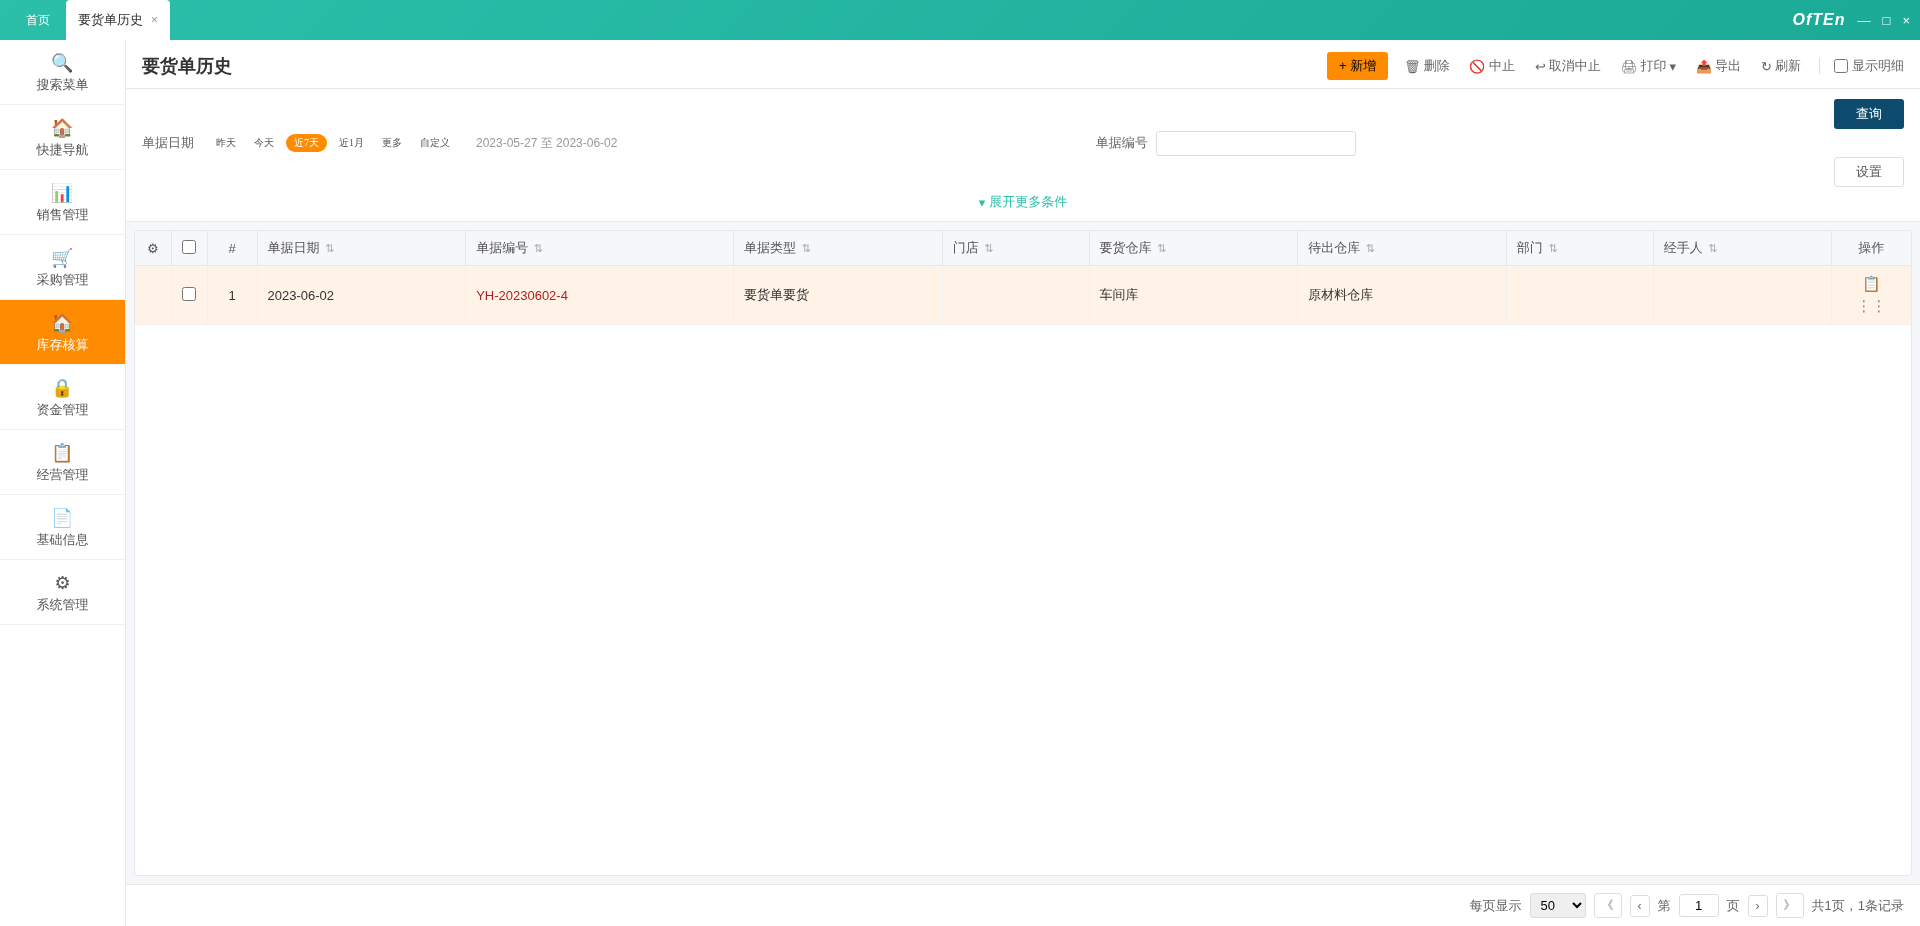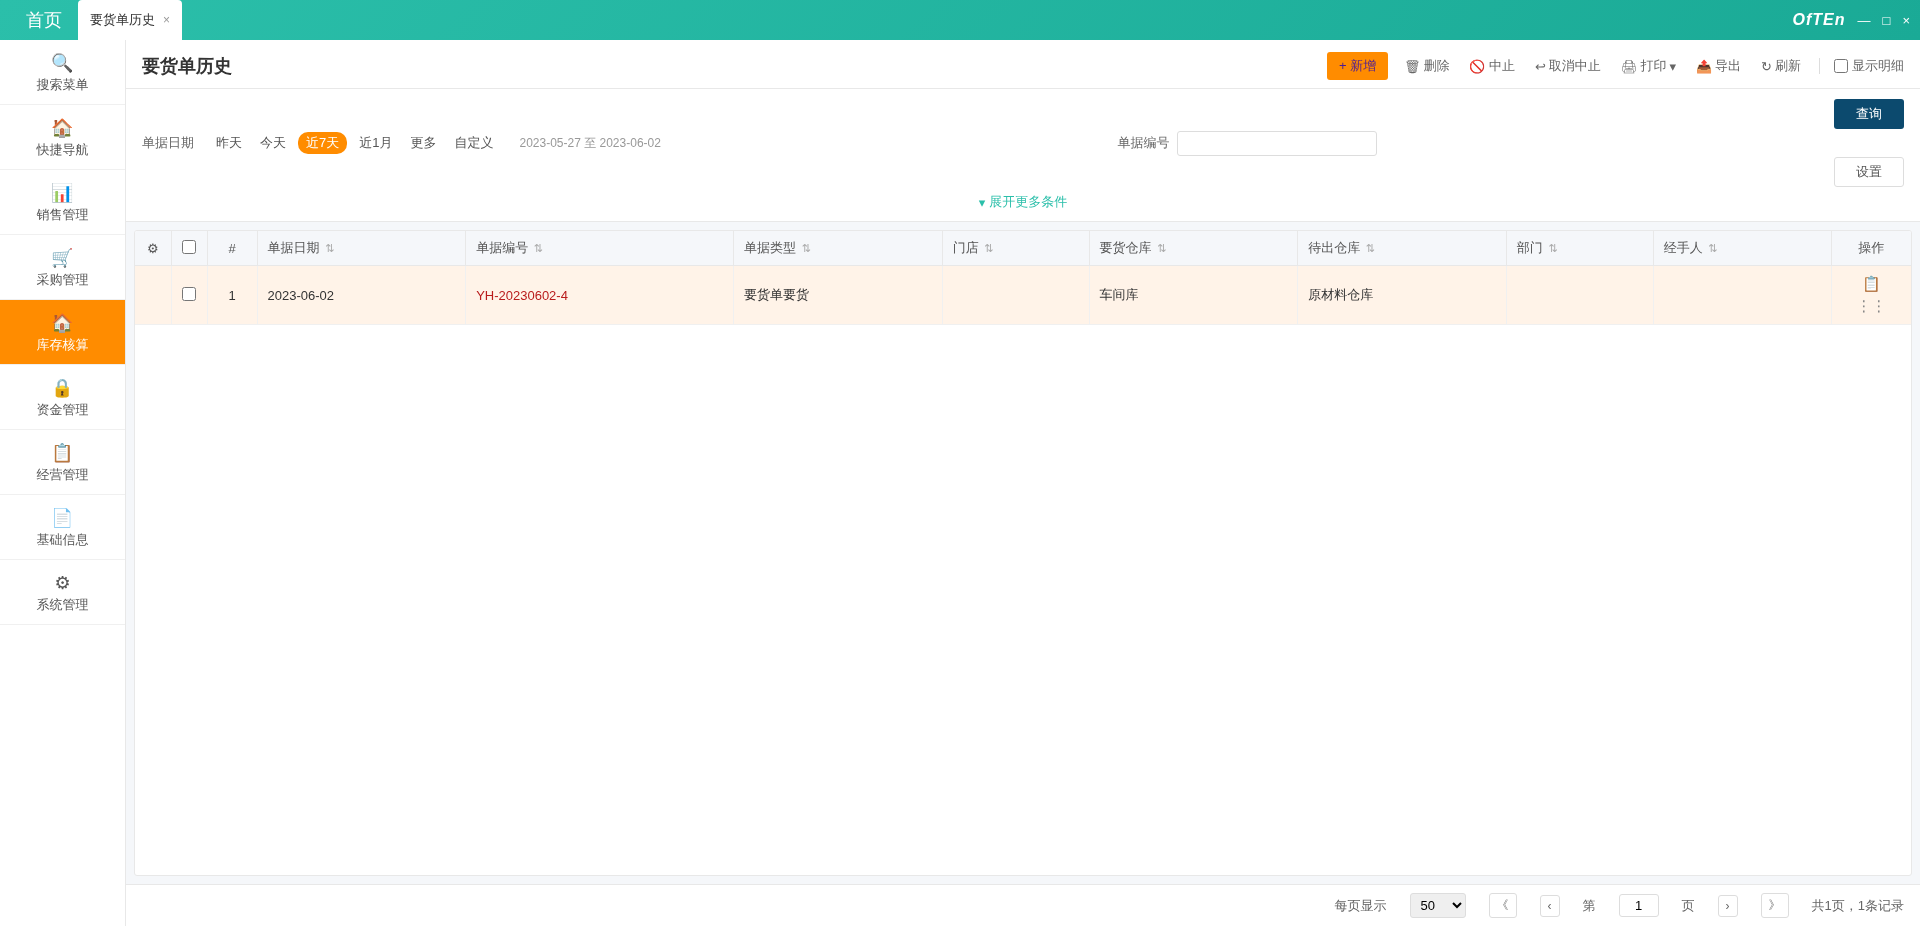--- a/index.html
+++ b/index.html
@@ -14,21 +14,21 @@
       padding: 0 10px;
       color: white;
       flex-shrink: 0;
     }
     .top-bar .tab-home {
       padding: 0 16px;
       height: 40px;
       display: flex;
       align-items: center;
       color: white;
-      font-size: 18px;
+      font-size: 12px;
       cursor: pointer;
     }
     .top-bar .tab-active {
       background: white;
       color: #333;
       border-radius: 4px 4px 0 0;
       padding: 0 12px;
       height: 40px;
       display: flex;
       align-items: center;
@@ -110,21 +110,21 @@
       color: #333;
     }
     .header-actions {
       margin-left: auto;
       display: flex;
       align-items: center;
       gap: 12px;
     }
     .btn-new {
       background: #ff8c00;
-      color: #4c1d95;
+      color: #000000;
       border: none;
       padding: 5px 12px;
       border-radius: 3px;
       cursor: pointer;
       font-size: 13px;
     }
     .action-btn {
       background: none;
       border: none;
       color: #666;
@@ -162,23 +162,24 @@
       white-space: nowrap;
     }
     .date-options {
       display: flex;
       align-items: center;
       gap: 6px;
     }
     .date-opt {
       color: #555;
       cursor: pointer;
-      font-size: 13px;
+      font-size: 10px;
       padding: 2px 6px;
       border-radius: 3px;
+      font-family: Liberation Serif, serif;
     }
     .date-opt.active {
       background: #ff8c00;
       color: white;
       border-radius: 10px;
       padding: 2px 8px;
     }
     .date-range {
       color: #999;
       font-size: 12px;
@@ -308,21 +309,21 @@
     }
 
     
     .pagination-bar {
       display: flex;
       align-items: center;
       justify-content: flex-end;
       padding: 8px 16px;
       background: white;
       border-top: 1px solid #e8e8e8;
-      gap: 23px;
+      gap: 8px;
       flex-shrink: 0;
     }
     .pagination-label { color: #666; font-size: 13px; }
     .pagination-select {
       border: 1px solid #ddd;
       border-radius: 3px;
       padding: 3px 6px;
       font-size: 13px;
     }
     .page-nav-btn {

